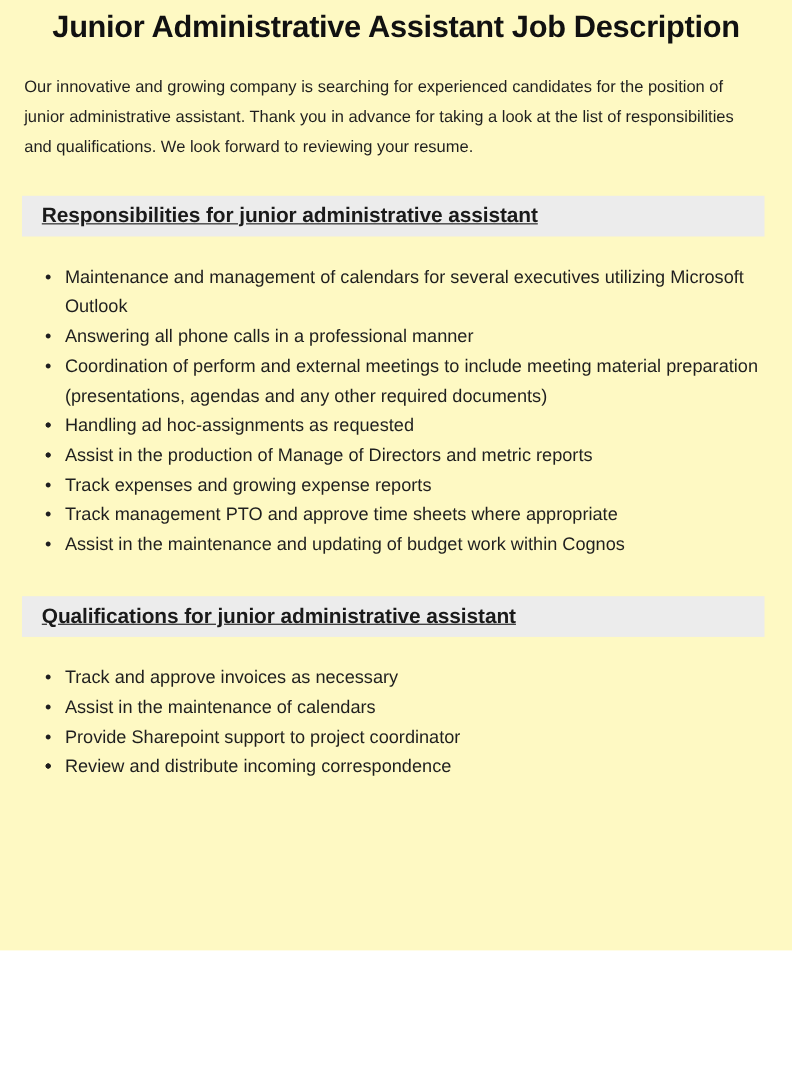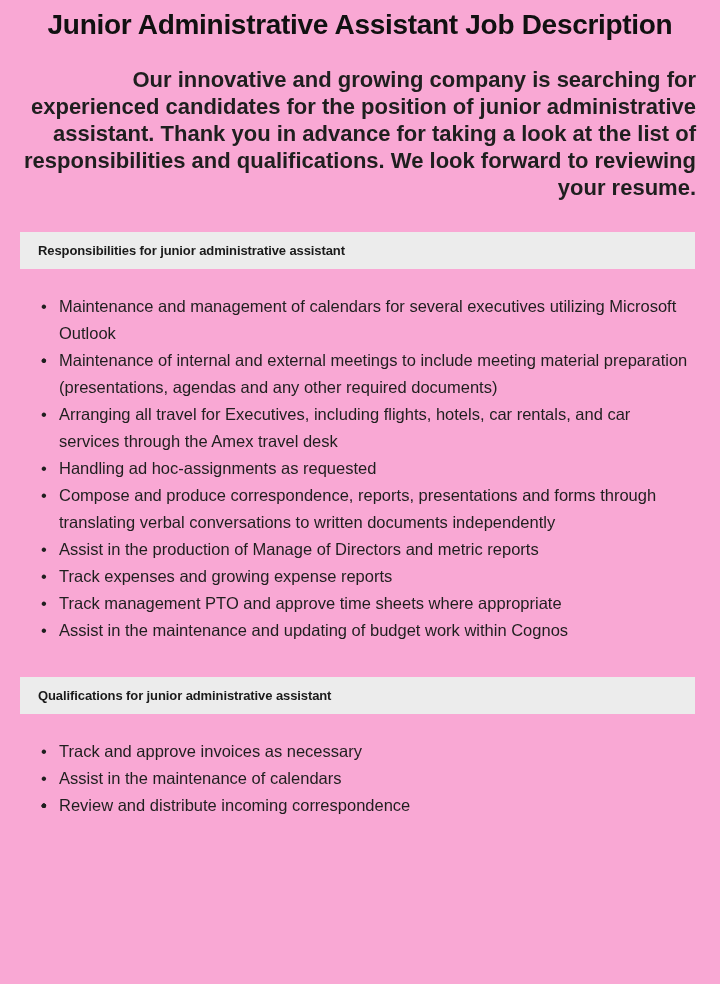--- a/index.html
+++ b/index.html
@@ -10,64 +10,64 @@
   body {
     width: 720px;
     height: 984px;
     font-family: "Liberation Sans", sans-serif;
     color: #1a1a1a;
     overflow: hidden;
   }
 
   .page {
     width: 720px;
-    height: 984px;
+    height: 864px;
     box-sizing: border-box;
     position: relative;
-    background: #f9a8d4;
+    background: #fef9c3;
   }
 
   
   .doc-title {
     margin: 0;
     padding: 8px 46px 0 46px;
     font-size: 28px;
     line-height: 34px;
     font-weight: bold;
     text-align: center;
     letter-spacing: -0.3px;
     color: #111111;
   }
 
   
   .intro {
     margin: 0;
     padding: 24px 24px 0 22px;
-    font-size: 22px;
+    font-size: 15px;
     line-height: 27px;
     color: #1f1f1f;
-    text-align: right;
-    font-weight: bold;
+    text-align: left;
   }
 
   
   .section-bar {
     margin: 0 25px 0 20px;
     background: #ececec;
     height: 37px;
     display: flex;
     align-items: center;
     box-sizing: border-box;
     padding-left: 18px;
   }
   .section-bar-title {
-    font-size: 13px;
+    font-size: 19px;
     font-weight: bold;
     color: #1a1a1a;
     letter-spacing: -0.1px;
+    text-decoration: underline;
   }
 
   .section-responsibilities-spacer { height: 31px; }
   .section-qualifications-spacer   { height: 33px; }
 
   
   .bullet-list {
     margin: 0;
     padding: 0;
     list-style: none;
@@ -107,36 +107,35 @@
     <span class="section-bar-title">Responsibilities for junior administrative assistant</span>
   </div>
 
   <ul class="bullet-list first">
     <li class="bullet-item">
       <span class="dot">•</span>
       <span>Maintenance and management of calendars for several executives utilizing Microsoft Outlook</span>
     </li>
     <li class="bullet-item">
       <span class="dot">•</span>
+      <span>Answering all phone calls in a professional manner</span>
     </li>
     <li class="bullet-item">
       <span class="dot">•</span>
-      <span>Maintenance of internal and external meetings to include meeting material preparation (presentations, agendas and any other required documents)</span>
+      <span>Coordination of perform and external meetings to include meeting material preparation (presentations, agendas and any other required documents)</span>
     </li>
     <li class="bullet-item">
       <span class="dot">•</span>
-      <span>Arranging all travel for Executives, including flights, hotels, car rentals, and car services through the Amex travel desk</span>
     </li>
     <li class="bullet-item">
       <span class="dot">•</span>
       <span>Handling ad hoc-assignments as requested</span>
     </li>
     <li class="bullet-item">
       <span class="dot">•</span>
-      <span>Compose and produce correspondence, reports, presentations and forms through translating verbal conversations to written documents independently</span>
     </li>
     <li class="bullet-item">
       <span class="dot">•</span>
       <span>Assist in the production of Manage of Directors and metric reports</span>
     </li>
     <li class="bullet-item">
       <span class="dot">•</span>
       <span>Track expenses and growing expense reports</span>
     </li>
     <li class="bullet-item">
@@ -159,20 +158,21 @@
     <li class="bullet-item">
       <span class="dot">•</span>
       <span>Track and approve invoices as necessary</span>
     </li>
     <li class="bullet-item">
       <span class="dot">•</span>
       <span>Assist in the maintenance of calendars</span>
     </li>
     <li class="bullet-item">
       <span class="dot">•</span>
+      <span>Provide Sharepoint support to project coordinator</span>
     </li>
     <li class="bullet-item">
       <span class="dot">•</span>
     </li>
     <li class="bullet-item">
       <span class="dot">•</span>
     </li>
     <li class="bullet-item">
       <span class="dot">•</span>
       <span>Review and distribute incoming correspondence</span>

